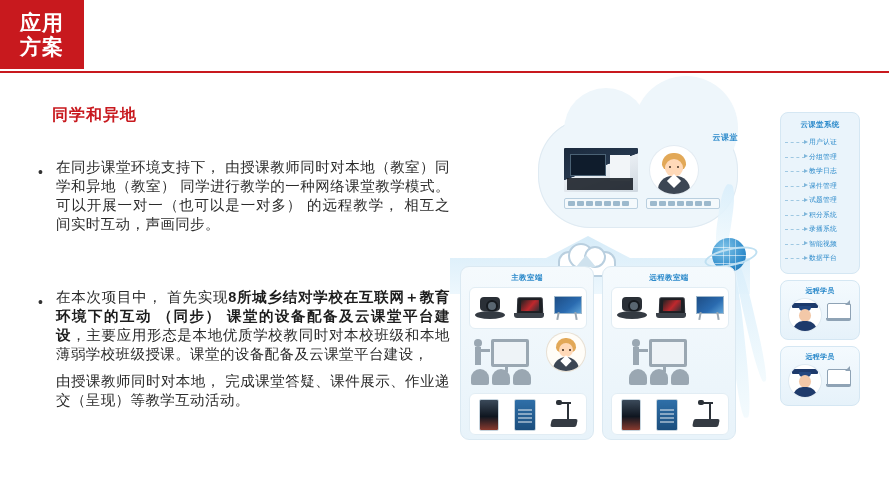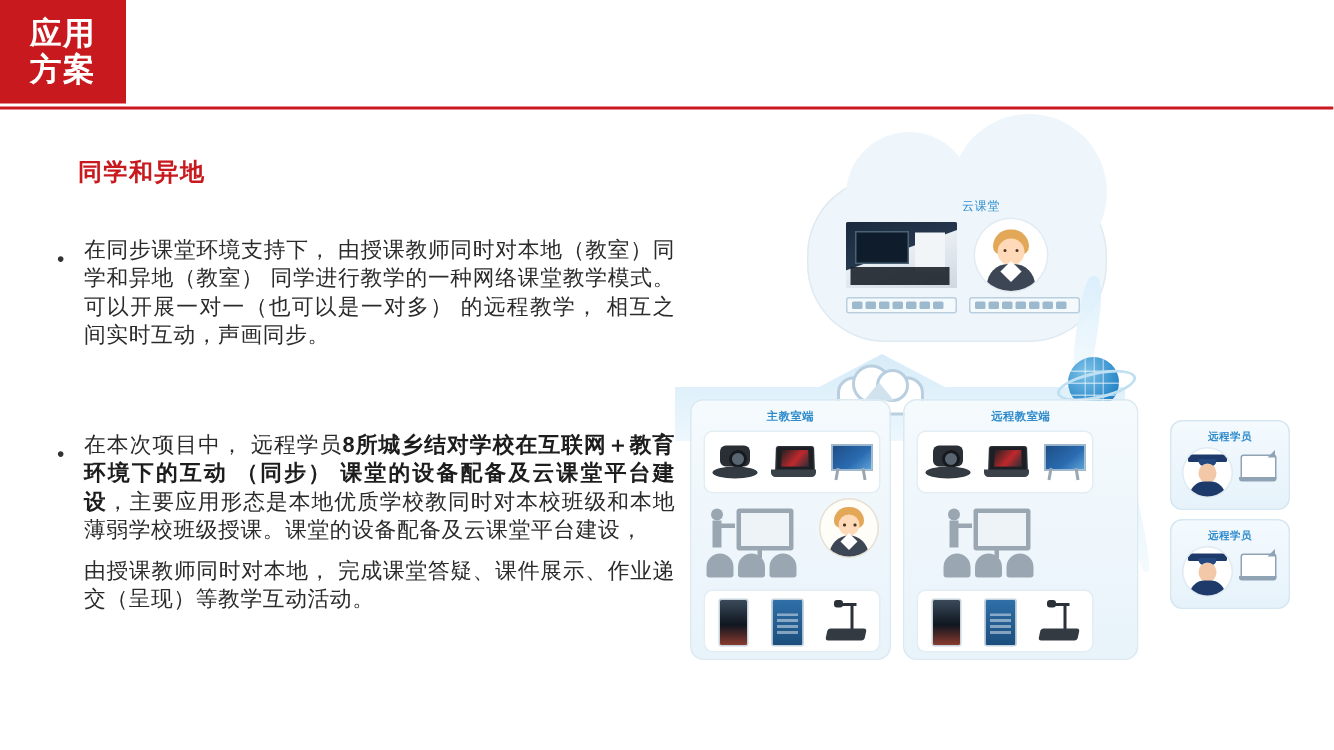--- a/index.html
+++ b/index.html
@@ -54,22 +54,22 @@
   }
   .cloud:before,.cloud:after{
     content:"";position:absolute;background:#eef6fb;border-radius:50%;
   }
   .cloud:before{left:26px;top:-30px;width:84px;height:84px;}
   .cloud:after{left:96px;top:-42px;width:104px;height:104px;}
   .cloud-inner{
     position:absolute;left:88px;top:30px;width:200px;height:110px;z-index:3;
   }
   .cloud-label{
-    position:absolute;left:16px;top:14px;width:200px;text-align:center;
-    font-size:8px;color:#2e8bcb;font-weight:normal;letter-spacing:.5px;
+    position:absolute;left:0;top:14px;width:200px;text-align:right;
+    font-size:8px;color:#2e8bcb;font-weight:bold;letter-spacing:.5px;
   }
   .cloud-video{
     position:absolute;left:26px;top:30px;width:74px;height:44px;
     background:linear-gradient(160deg,#1b2a3d 0%,#25374d 45%,#e9eef3 46%,#cfd8e0 100%);
     border-radius:1px;
   }
   .cloud-video .vb{position:absolute;left:6px;top:6px;width:34px;height:20px;background:#0f1c2c;border:1px solid #4b6275;}
   .cloud-video .vp{position:absolute;left:46px;top:7px;width:20px;height:26px;background:#f2f5f8;}
   .cloud-video .vr{position:absolute;left:3px;bottom:2px;width:66px;height:12px;background:#10161f;opacity:.85;}
   .cloud-avatar{
@@ -130,21 +130,21 @@
   #stream-2{left:282px;top:180px;width:13px;height:150px;transform:rotate(-6deg);}
   #stream-3{left:296px;top:175px;width:10px;height:120px;transform:rotate(-13deg);}
 
   
   .room{
     position:absolute;top:178px;width:132px;height:172px;
     background:linear-gradient(180deg,#f5fafd 0%,#e8f3fa 100%);
     border:1px solid #dbe9f2;border-radius:9px;
   }
   #room-main{left:10px;font-family:Liberation Serif, serif;}
-  #room-remote{left:152px;padding-left:23px;}
+  #room-remote{left:152px;}
   .room-label{
     position:absolute;left:0;top:6px;width:100%;text-align:center;
     font-size:7.5px;font-weight:bold;color:#2e8bcb;letter-spacing:.4px;
   }
   .tray{
     position:absolute;left:8px;width:116px;height:40px;
     background:#ffffff;border:1px solid #e2edf4;border-radius:6px;
     display:flex;align-items:center;justify-content:space-around;
   }
   .tray.top{top:20px;}
@@ -265,21 +265,21 @@
 <div class="bullet-block" id="bullet-1">
   <div class="bullet-dot">•</div>
   <div class="bullet-text">
     <span>在同步课堂环境支持下， 由授课教师同时对本地（教室）同学和异地（教室） 同学进行教学的一种网络课堂教学模式。可以开展一对一（也可以是一对多） 的远程教学， 相互之间实时互动，声画同步。</span>
   </div>
 </div>
 
 <div class="bullet-block" id="bullet-2">
   <div class="bullet-dot">•</div>
   <div class="bullet-text">
-    <span>在本次项目中， 远程学员</span><b>8所城乡结对学校在互联网＋教育环境下的互动 （同步） 课堂的设备配备及云课堂平台建设</b><span>，主要应用形态是本地优质学校教同时对本校班级和本地薄弱学校班级授课。课堂的设备配备及云课堂平台建设，</span>
+    <span>在本次项目中， 首先实现</span><b>8所城乡结对学校在互联网＋教育环境下的互动 （同步） 课堂的设备配备及云课堂平台建设</b><span>，主要应用形态是本地优质学校教同时对本校班级和本地薄弱学校班级授课。课堂的设备配备及云课堂平台建设，</span>
     <span class="para-gap"></span>
     <span>由授课教师同时对本地， 完成课堂答疑、课件展示、作业递交（呈现）等教学互动活动。</span>
   </div>
 </div>
 
 <div class="diagram">
 
   <div class="big-arrow"></div>
 
   <div class="cloud"></div>
@@ -433,20 +433,34 @@
         </div>
       <div class="ic ic-dc">
           <div class="pole"></div>
           <div class="arm"></div>
           <div class="head"></div>
           <div class="base"></div>
         </div>
     </div>
   </div>
 
+  <div class="sys-panel">
+    <div class="sys-title">云课堂系统</div>
+    <div class="sys-list">
+      <div class="sys-item">用户认证</div>
+      <div class="sys-item">分组管理</div>
+      <div class="sys-item">教学日志</div>
+      <div class="sys-item">课件管理</div>
+      <div class="sys-item">试题管理</div>
+      <div class="sys-item">积分系统</div>
+      <div class="sys-item">录播系统</div>
+      <div class="sys-item">智能视频</div>
+      <div class="sys-item">数据平台</div>
+    </div>
+  </div>
 
   <div class="stu-box" id="stu-box-1">
     <div class="stu-label">远程学员</div>
     <div class="grad">
       <div class="cap"></div>
         <div class="capt"></div>
         <div class="face"></div>
         <div class="body"></div>
     </div>
     <div class="laptop-ic">

